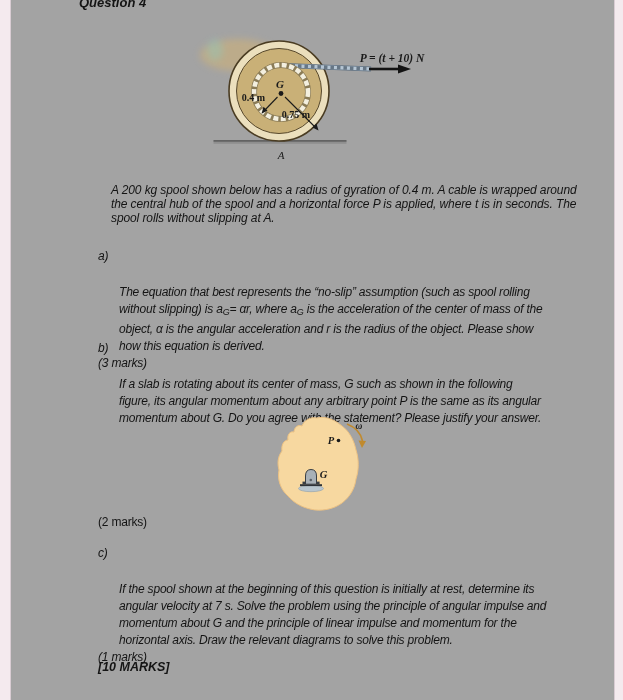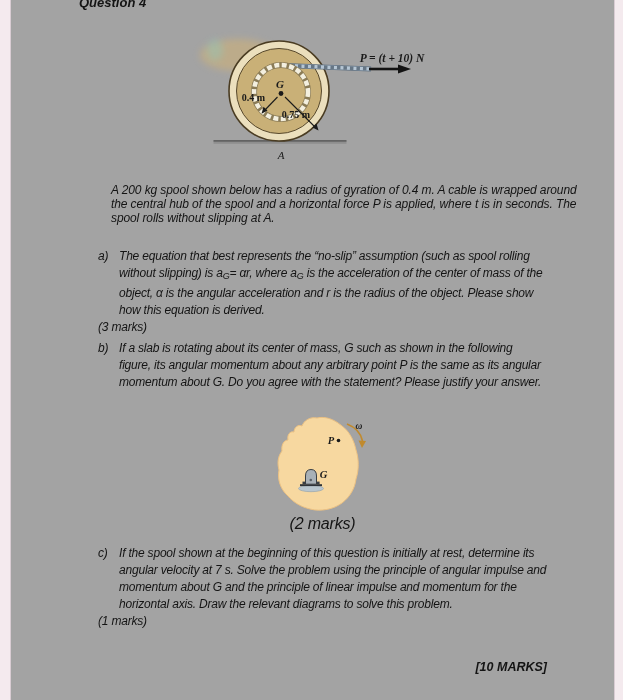--- a/index.html
+++ b/index.html
@@ -5,26 +5,26 @@
   html,body{margin:0;padding:0;width:623px;height:700px;overflow:hidden;}
   body{background:#f4eaee;font-family:"Liberation Sans",sans-serif;color:#141414;}
   .page{position:absolute;left:10px;top:0;width:603px;height:700px;background:#a3a3a3;
         border-left:1px solid #d9ccd3;border-right:1px solid #d9ccd3;overflow:hidden;}
   .q-title{position:absolute;left:68px;top:-5px;font-size:13px;font-weight:bold;font-style:italic;}
   .intro{position:absolute;left:68px;top:183px;width:470px;font-size:12px;font-style:italic;
          line-height:14px;letter-spacing:-0.1px;margin-left:32px;}
   .q-item{position:absolute;left:87px;width:449px;font-size:12px;font-style:italic;line-height:17px;
           letter-spacing:-0.2px;display:flex;flex-wrap:wrap;}
   .q-label{width:21px;flex:0 0 21px;}
-  .q-text{flex:1;}
+  .q-text{flex:1;margin-top:36px;}
   .q-marks{width:100%;text-align:left;}
-  .marks-abs{position:absolute;left:87px;width:449px;text-align:center;font-size:16px;
-             font-style:italic;letter-spacing:-0.2px;}
+  .marks-abs{position:absolute;left:87px;width:449px;text-align:left;font-size:12px;
+             letter-spacing:-0.2px;}
   .sub{font-size:9px;vertical-align:-2px;}
-  .total-marks{position:absolute;left:87px;top:660px;width:449px;text-align:right;
+  .total-marks{position:absolute;left:87px;top:660px;width:449px;text-align:left;
                font-size:12.5px;font-weight:bold;font-style:italic;}
   .fig{position:absolute;}
   .fig-serif{font-family:"Liberation Serif","DejaVu Serif",serif;}
 </style>
 </head>
 <body>
 
 <div class="page">
 
   <div class="q-title">Question 4</div>

